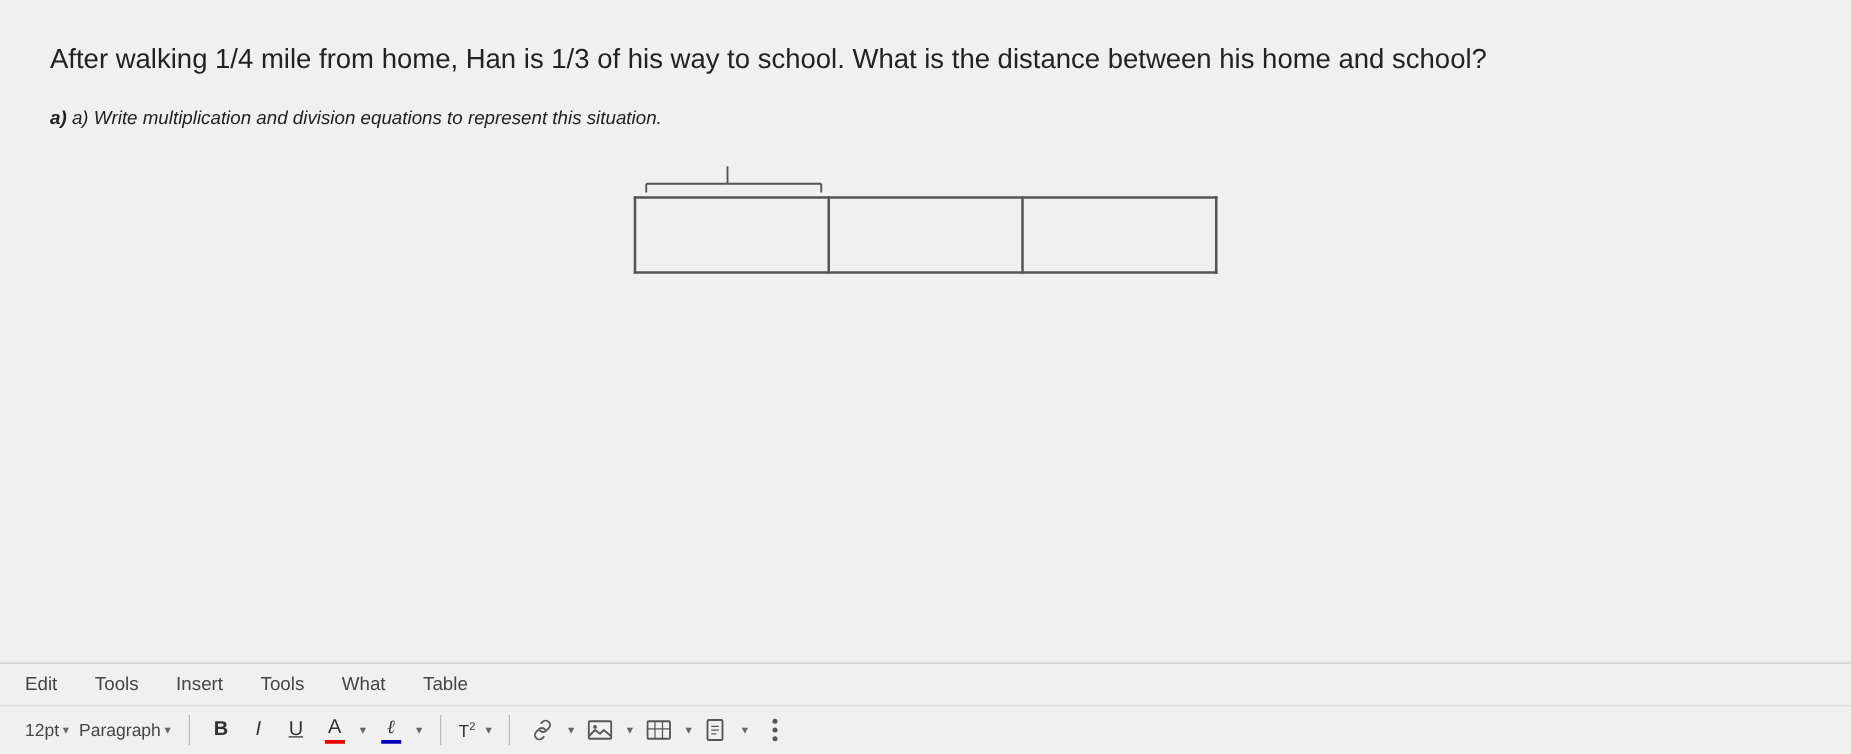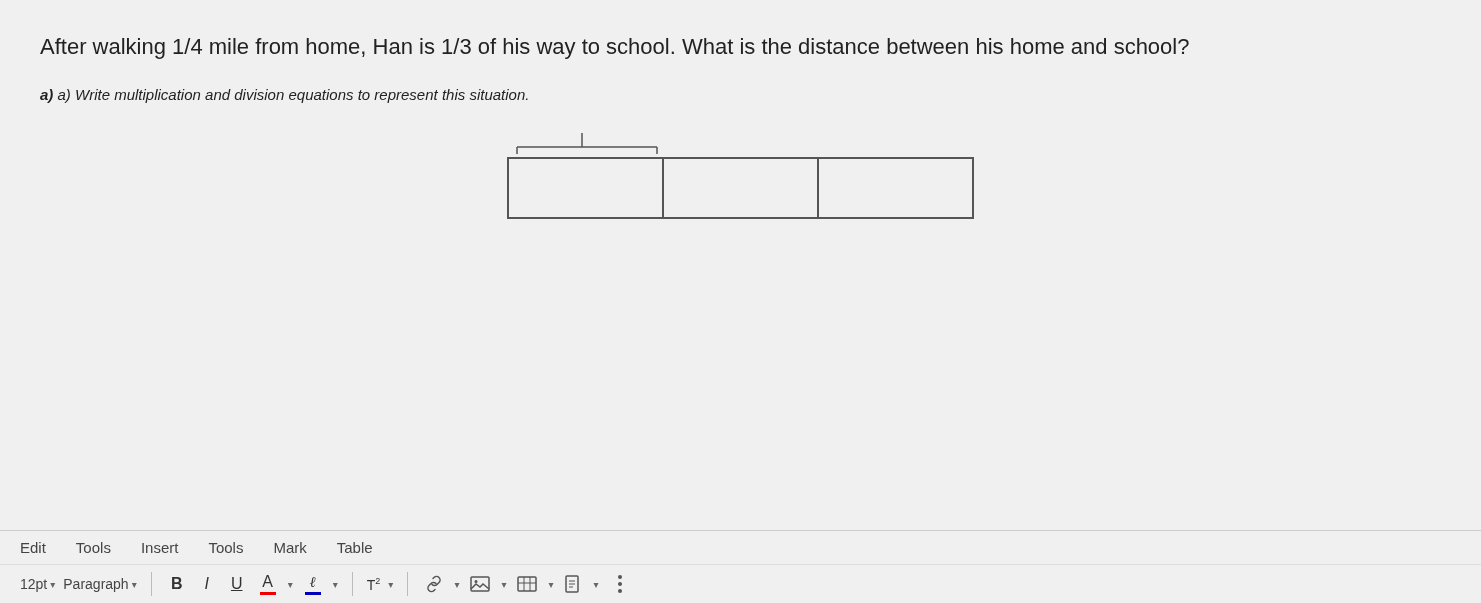--- a/index.html
+++ b/index.html
@@ -259,21 +259,21 @@
 
   </div>
 
   <div class="toolbar-area">
 
     <div class="menu-bar">
       <span class="menu-item">Edit</span>
       <span class="menu-item">Tools</span>
       <span class="menu-item">Insert</span>
       <span class="menu-item">Tools</span>
-      <span class="menu-item">Mark</span>
+      <span class="menu-item">What</span>
       <span class="menu-item">Table</span>
     </div>
 
     <div class="formatting-bar">
 
       <div class="fmt-dropdown">
         <span>12pt</span>
         <span class="chevron">▾</span>
       </div>
 

